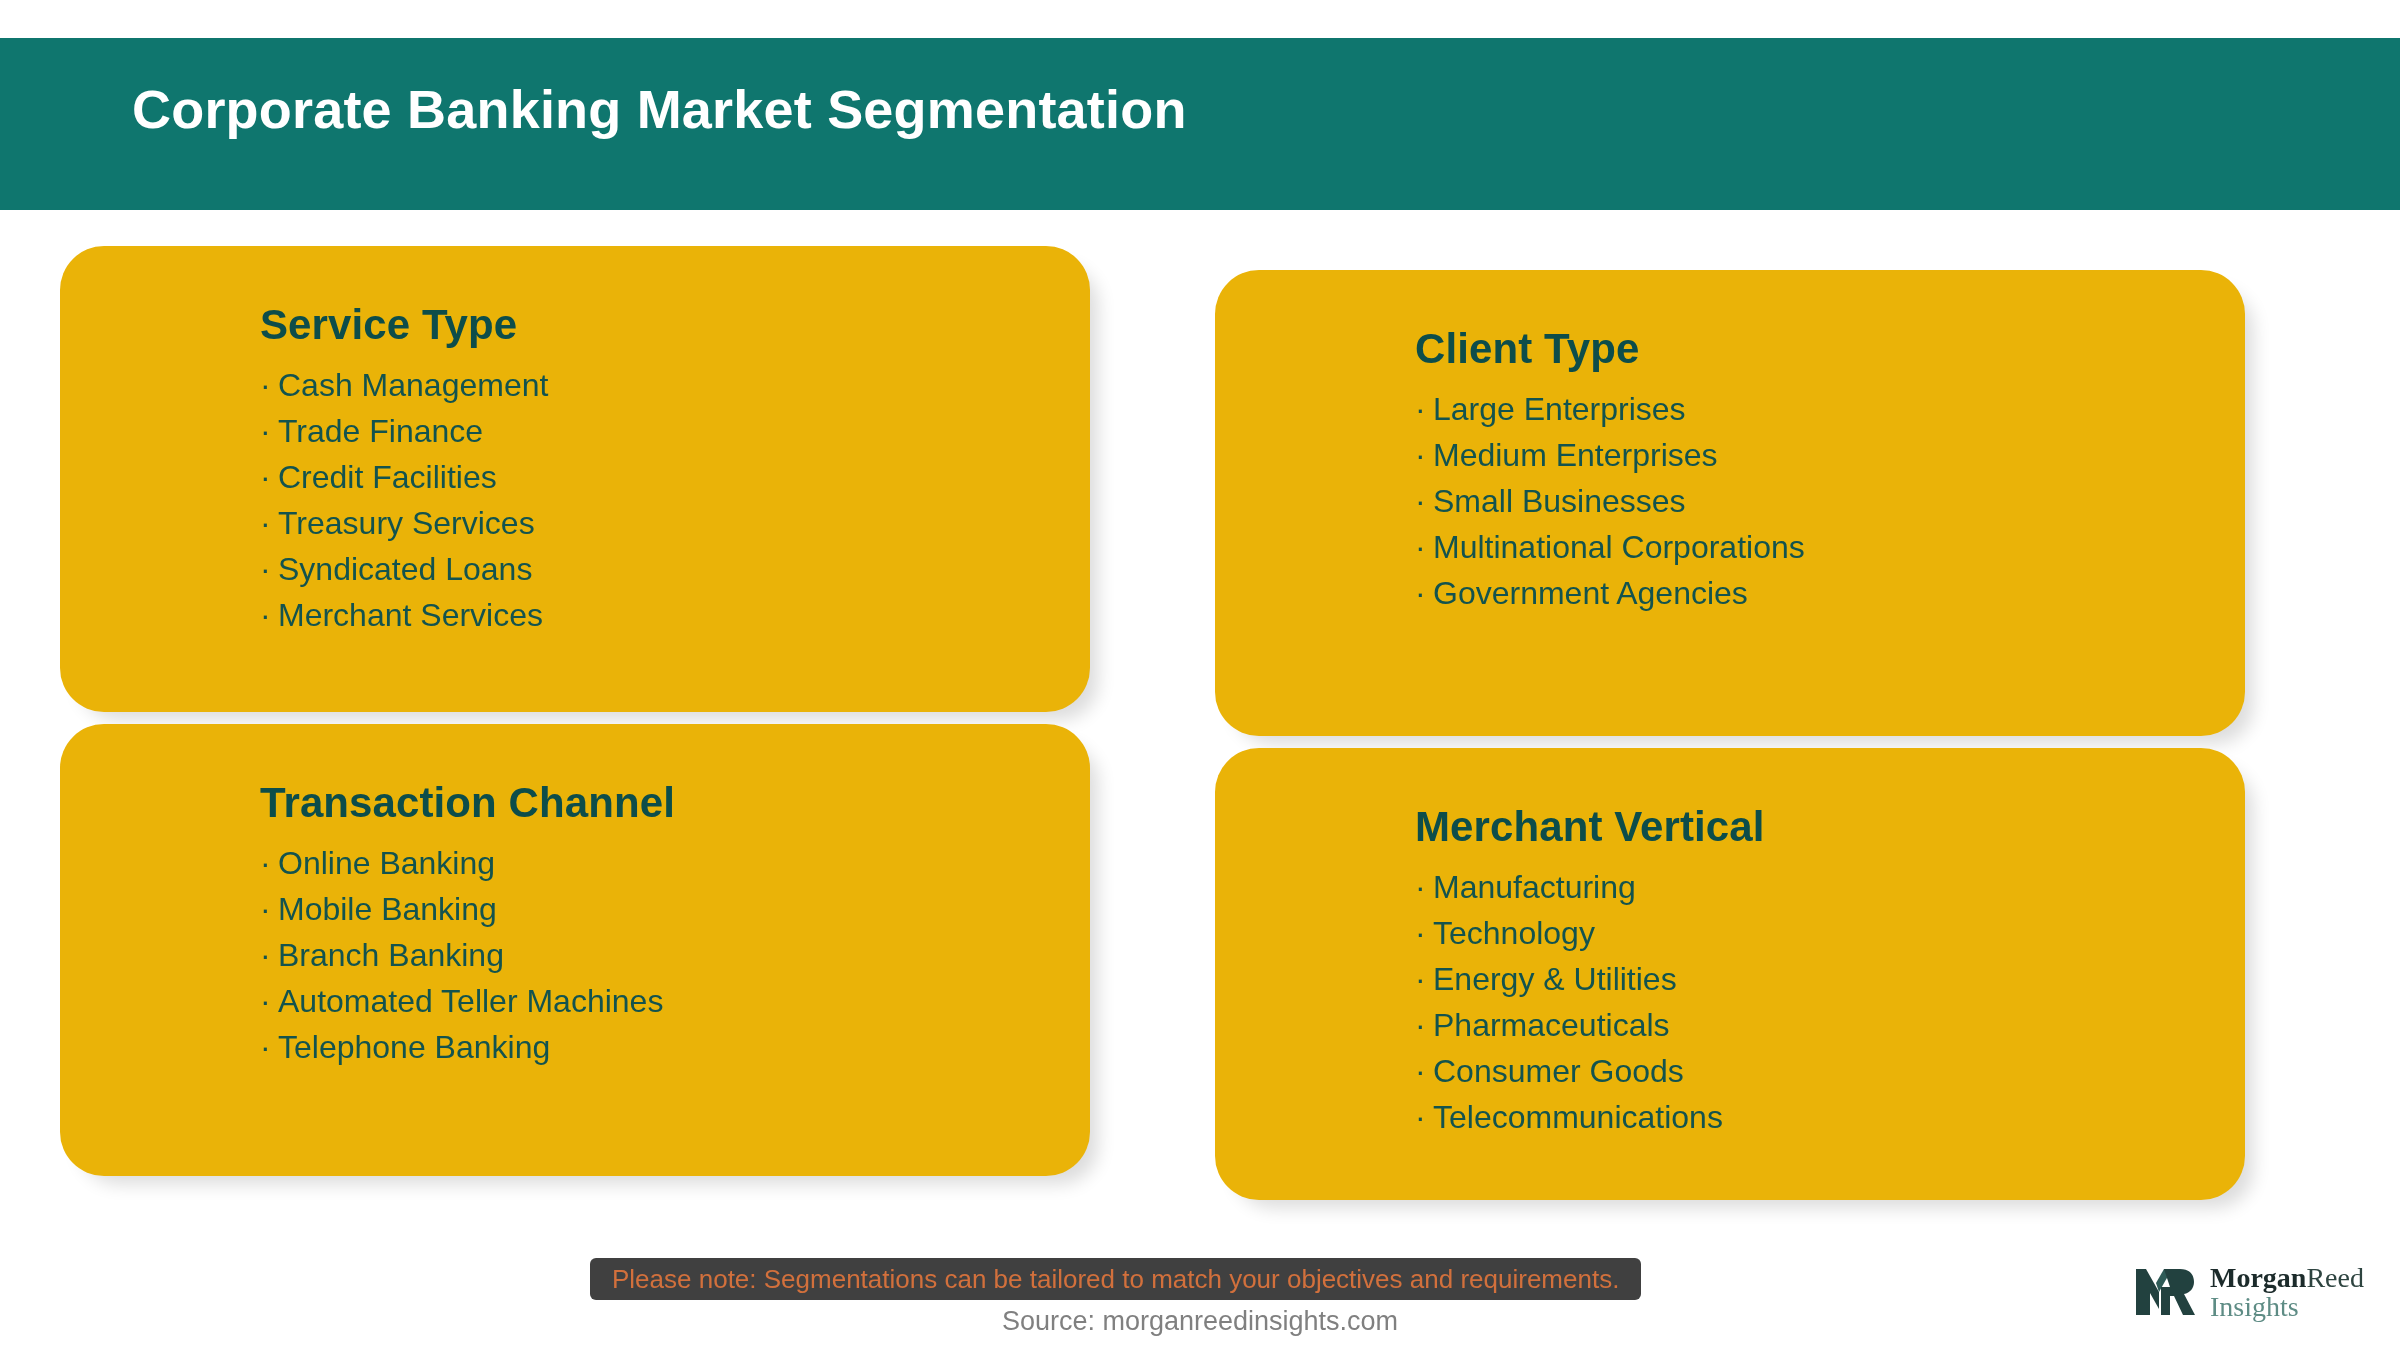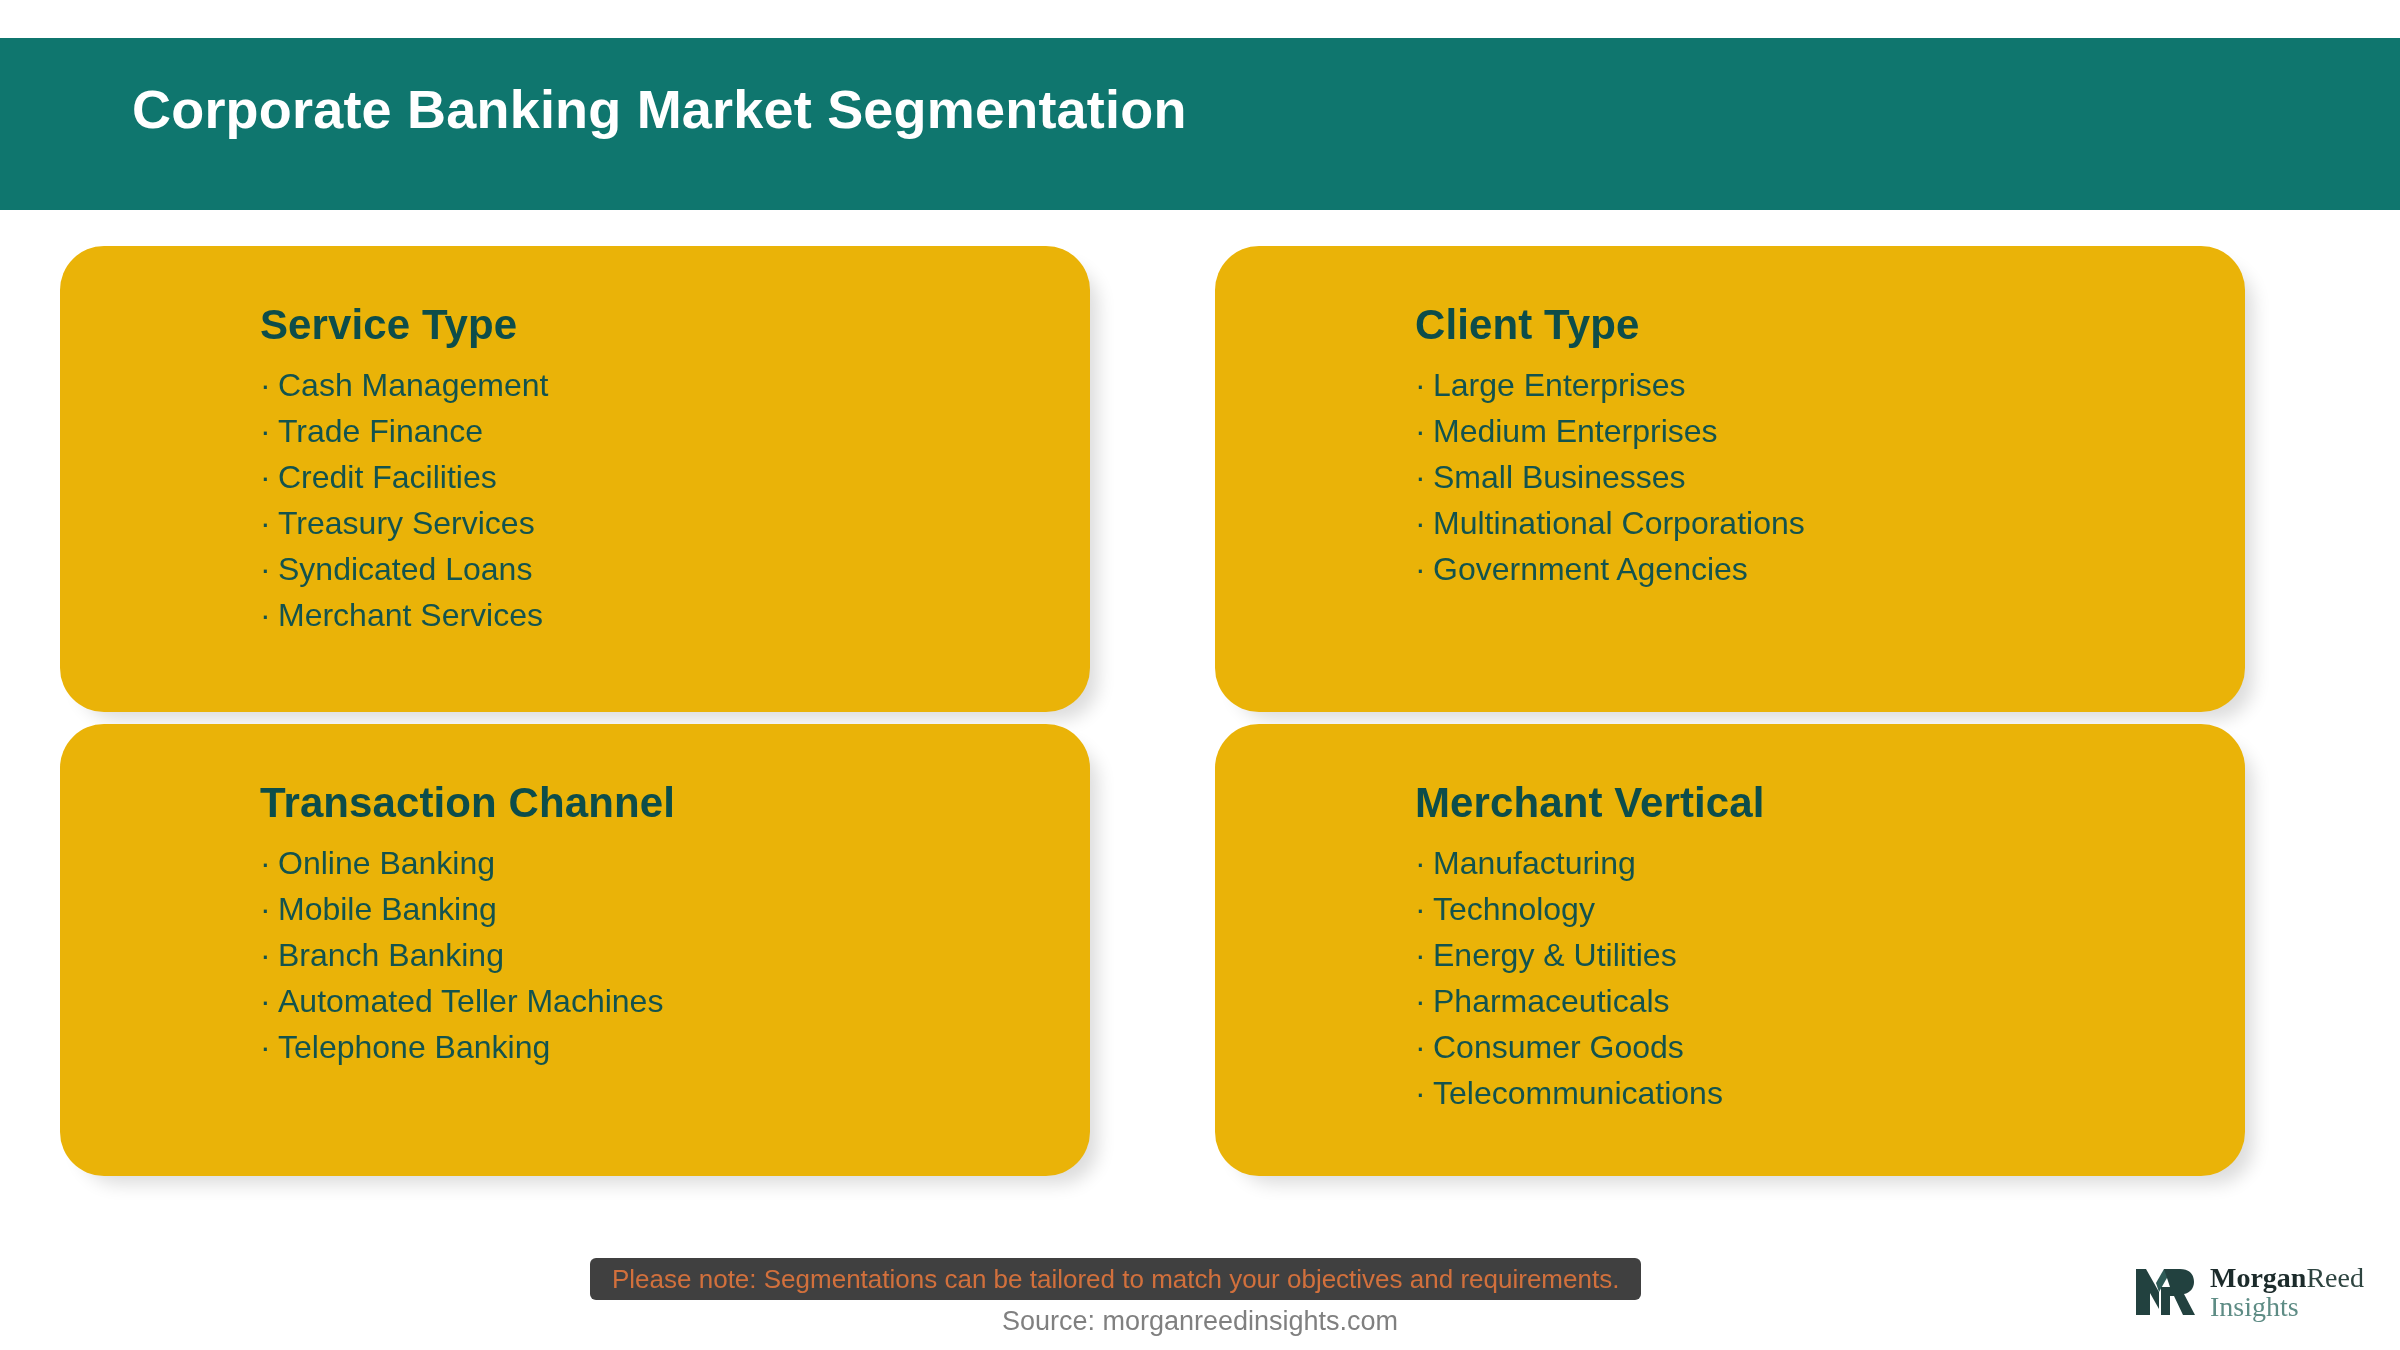--- a/index.html
+++ b/index.html
@@ -49,21 +49,21 @@
     width: 1030px;
     background: #eab308;
     border-radius: 44px;
     box-shadow: 14px 14px 18px -6px rgba(0,0,0,0.14);
     box-sizing: border-box;
     padding: 56px 60px 56px 200px;
   }
   .card-r0 { top: 74px; height: 466px; }
   .card-r1 { top: 552px; height: 452px; }
   .card-c0 { left: 60px; }
-  .card-c1 { left: 1215px; }
+  .card-c1 { left: 1215px; margin-top: 24px; }
 
   .card-title {
     font-size: 42px;
     font-weight: bold;
     color: #0D4D4A;
     line-height: 1.1;
     margin: 0 0 14px 0;
     letter-spacing: 0.1px;
     white-space: nowrap;
   }

